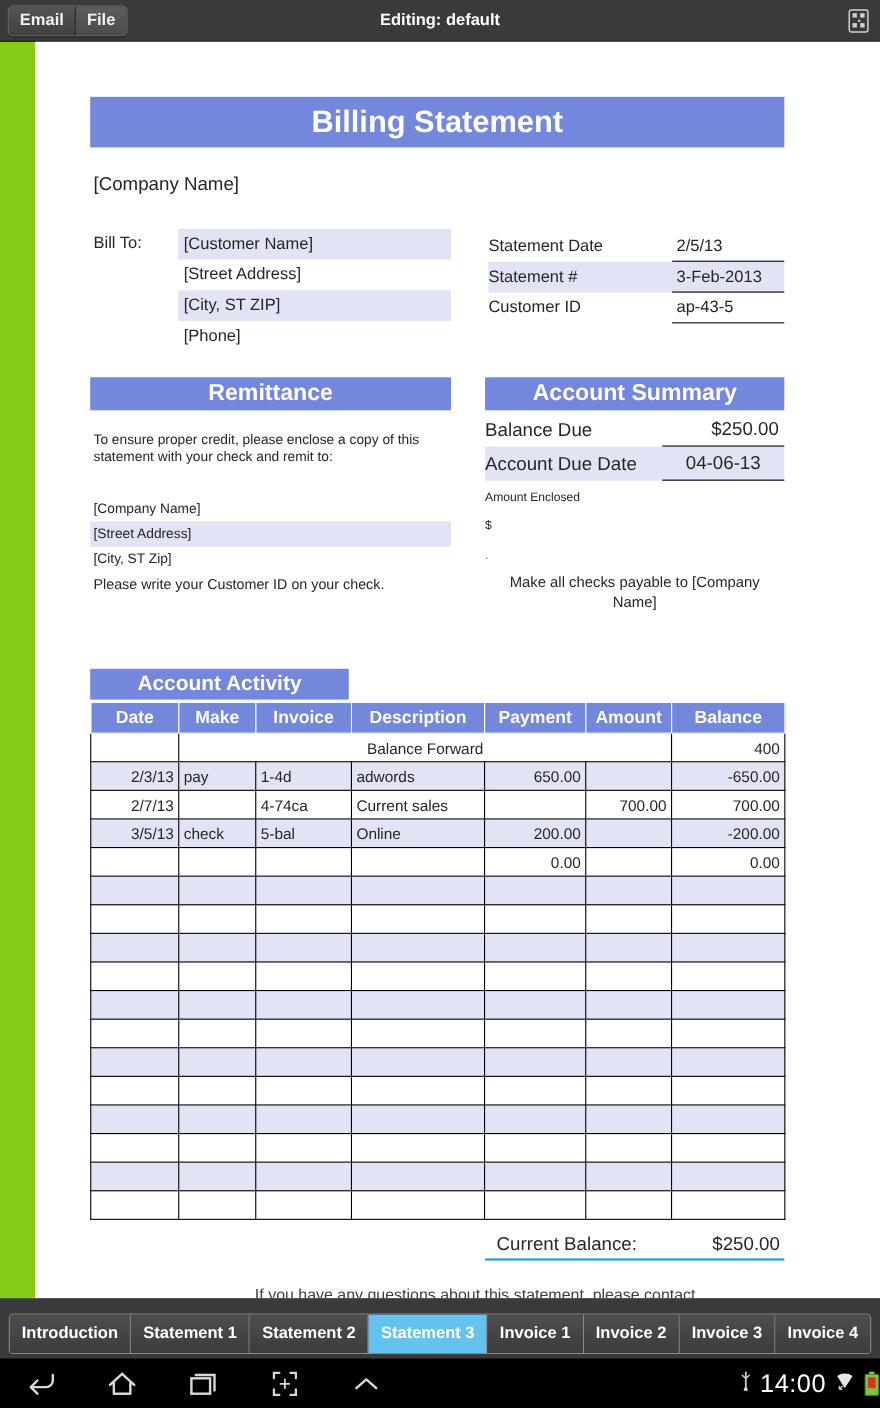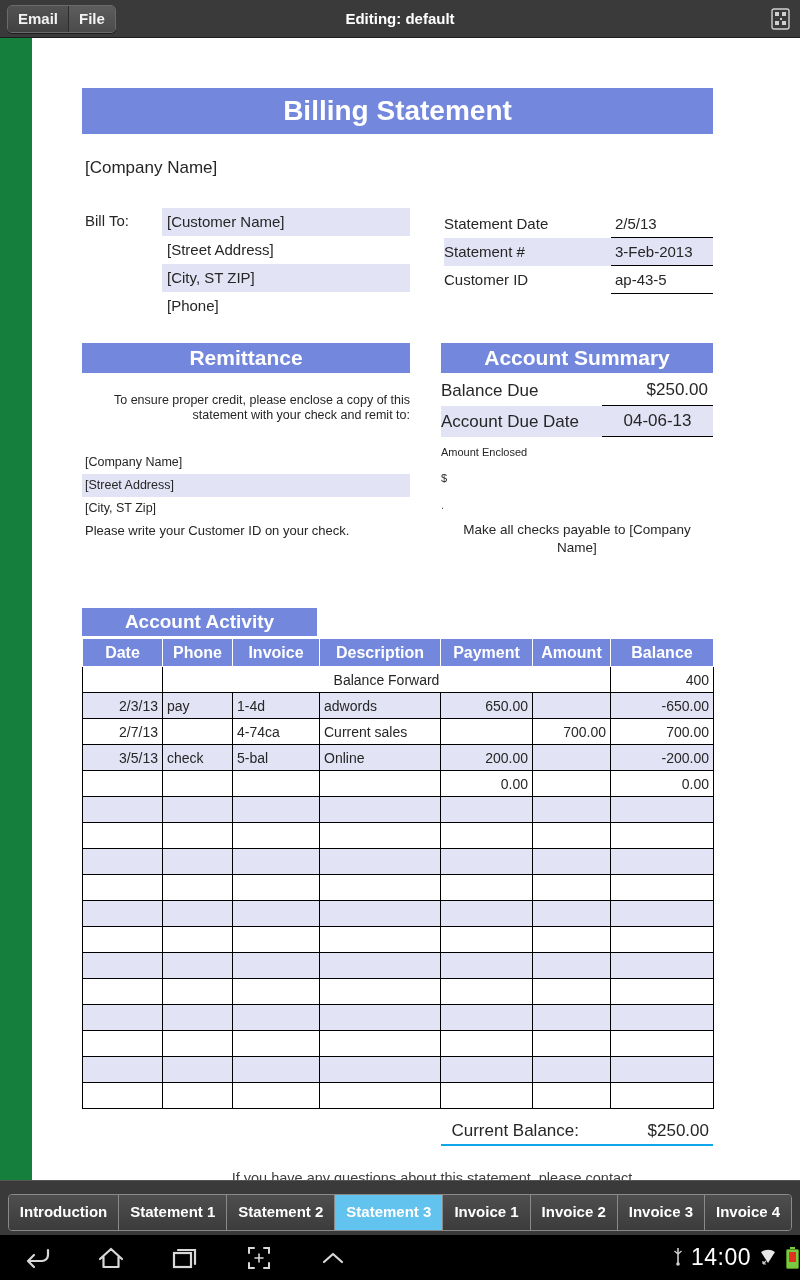--- a/index.html
+++ b/index.html
@@ -2,21 +2,21 @@
 <html><head>
 <meta charset="utf-8">
 <style>
   * { box-sizing: border-box; margin: 0; padding: 0; }
   html, body {
     width: 800px; height: 1280px;
     background: #ffffff;
     font-family: "Liberation Sans", sans-serif;
     overflow: hidden;
   }
-  #screen { position: relative; width: 800px; height: 1280px; background: #15803d; }
+  #screen { position: relative; width: 800px; height: 1280px; background: #84cc16; }
 
   
   .appbar {
     position: absolute; top: 0; left: 0; width: 800px; height: 38px;
     background: #3a3a3a;
     border-bottom: 1px solid #1d1d1d;
     display: flex; align-items: center;
   }
   .btn-group {
     display: flex; margin-left: 7px;
@@ -81,21 +81,21 @@
   }
   .meta .row .v {
     flex: 1; font-size: 15px; color: #262626; line-height: 27px;
     border-bottom: 1px solid #000; padding-left: 4px;
   }
   .meta .row.sh { background: #e3e3f6; }
 
   
   .remit-band { position: absolute; left: 50px; top: 305px; width: 328px; height: 30px; line-height: 30px; }
   .remit-body { position: absolute; left: 50px; top: 355px; width: 328px; }
-  .remit-intro { font-size: 12.5px; color: #262626; line-height: 15px; padding-left: 3px; text-align: right; }
+  .remit-intro { font-size: 12.5px; color: #262626; line-height: 15px; padding-left: 3px; }
   .remit-addr { margin-top: 28px; }
   .remit-addr .ln { font-size: 12.5px; color: #262626; height: 23px; line-height: 23px; padding-left: 3px; }
   .remit-note { font-size: 13px; color: #262626; padding-left: 3px; margin-top: 3px; }
 
   
   .sum-band { position: absolute; left: 409px; top: 305px; width: 272px; height: 30px; line-height: 30px; }
   .sum-body { position: absolute; left: 409px; top: 337px; width: 272px; }
   .sum-row { display: flex; height: 31px; }
   .sum-row .k { flex: 1; font-size: 17px; color: #262626; line-height: 31px; }
   .sum-row .v {
@@ -259,21 +259,21 @@
           <col style="width:70px">
           <col style="width:87px">
         <col style="width:121px">
           <col style="width:92px">
           <col style="width:78px">
           <col style="width:103px">
       </colgroup>
       <thead>
         <tr>
           <th>Date</th>
-          <th>Phone</th>
+          <th>Make</th>
           <th>Invoice</th>
           <th>Description</th>
           <th>Payment</th>
           <th>Amount</th>
           <th>Balance</th>
         </tr>
       </thead>
       <tbody>
         <tr>
           <td></td>

